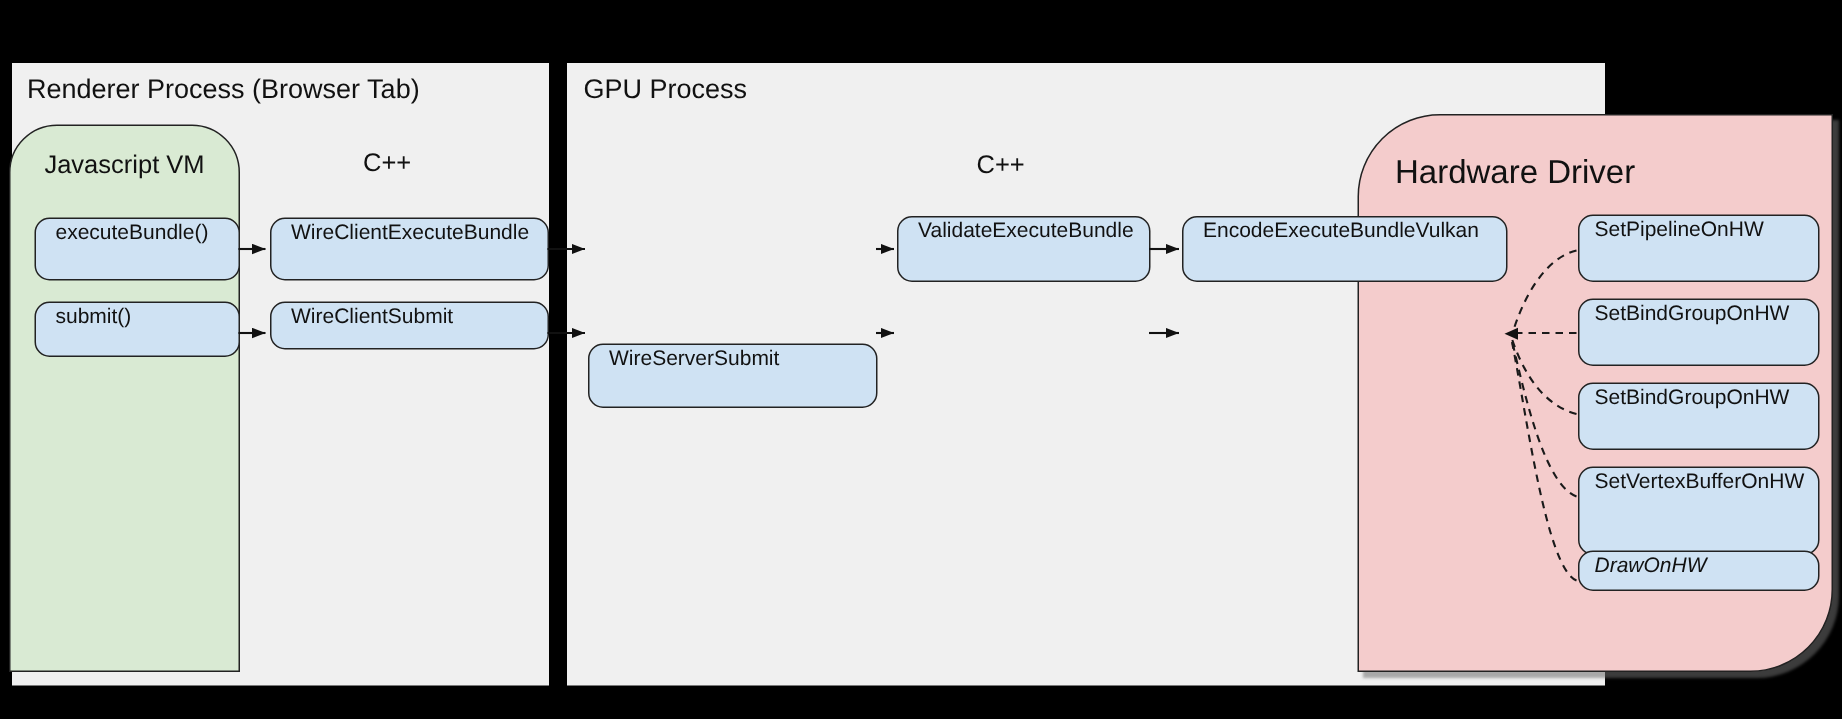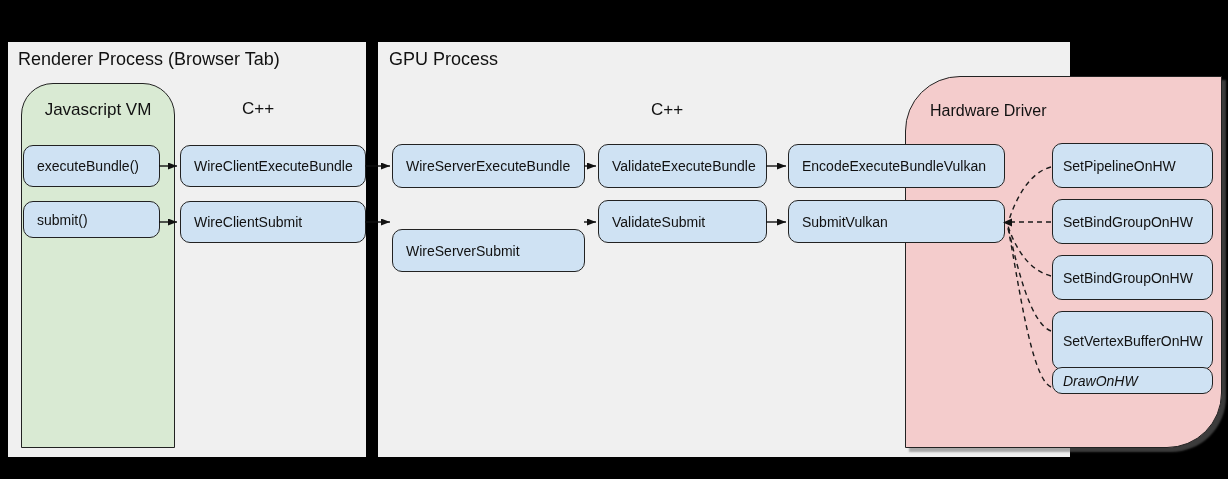--- a/index.html
+++ b/index.html
@@ -28,21 +28,21 @@
   .panel-title{
     position:absolute;
     font-size:18px;
     line-height:20px;
     color:var(--ink);
     white-space:nowrap;
     z-index:2;
   }
   .jsvm{
     position:absolute;
-    left:21px;top:83px;width:154px;height:365px;
+    left:6px;top:83px;width:154px;height:365px;
     background:var(--green);
     border:1.5px solid var(--line);
     border-radius:32px 32px 0 0;
     box-sizing:border-box;
     z-index:2;
   }
   .jsvm-title{
     position:absolute;
     left:0;right:0;top:16px;
     text-align:center;
@@ -61,32 +61,32 @@
     background:var(--pink);
     border:1.5px solid var(--line);
     border-radius:55px 0 55px 0;
     box-sizing:border-box;
     box-shadow:4px 4px 2px rgba(110,110,110,0.55);
     z-index:3;
   }
   .hw-title{
     position:absolute;
     left:930px;top:102px;
-    font-size:16px;
+    font-size:22px;
     white-space:nowrap;
     z-index:4;
   }
   .node{
     position:absolute;
     background:var(--blue);
     border:1.5px solid var(--line);
     border-radius:10px;
     box-sizing:border-box;
     display:flex;
-    align-items:center;
+    align-items:flex-start;
     padding-left:13px;
     font-size:14px;
     white-space:nowrap;
     z-index:4;
   }
   .node.hw{padding-left:10px;}
   svg.overlay{
     position:absolute;
     left:0;top:0;
     z-index:5;
@@ -116,41 +116,32 @@
 
   <div class="node" style="left:23px;top:145px;width:137px;height:42px;">
     <span>executeBundle()</span>
   </div>
   <div class="node" style="left:23px;top:201px;width:137px;height:37px;">
     <span>submit()</span>
   </div>
   <div class="node" style="left:180px;top:145px;width:186px;height:42px;">
     <span>WireClientExecuteBundle</span>
   </div>
-  <div class="node" style="left:180px;top:201px;width:186px;height:42px;">
+  <div class="node" style="left:180px;top:201px;width:186px;height:32px;">
     <span>WireClientSubmit</span>
   </div>
 
-  <div class="node" style="left:392px;top:144px;width:193px;height:44px;">
-    <span>WireServerExecuteBundle</span>
-  </div>
   <div class="node" style="left:598px;top:144px;width:169px;height:44px;">
     <span>ValidateExecuteBundle</span>
   </div>
   <div class="node" style="left:788px;top:144px;width:217px;height:44px;">
     <span>EncodeExecuteBundleVulkan</span>
   </div>
   <div class="node" style="left:392px;top:200px;width:193px;height:43px;margin-top:29px;">
     <span>WireServerSubmit</span>
-  </div>
-  <div class="node" style="left:598px;top:200px;width:169px;height:43px;">
-    <span>ValidateSubmit</span>
-  </div>
-  <div class="node" style="left:788px;top:200px;width:217px;height:43px;">
-    <span>SubmitVulkan</span>
   </div>
 
   <div class="node hw" style="left:1052px;top:143px;width:161px;height:45px;">
     <span>SetPipelineOnHW</span>
   </div>
   <div class="node hw" style="left:1052px;top:199px;width:161px;height:45px;">
     <span>SetBindGroupOnHW</span>
   </div>
   <div class="node hw" style="left:1052px;top:255px;width:161px;height:45px;">
     <span>SetBindGroupOnHW</span>

